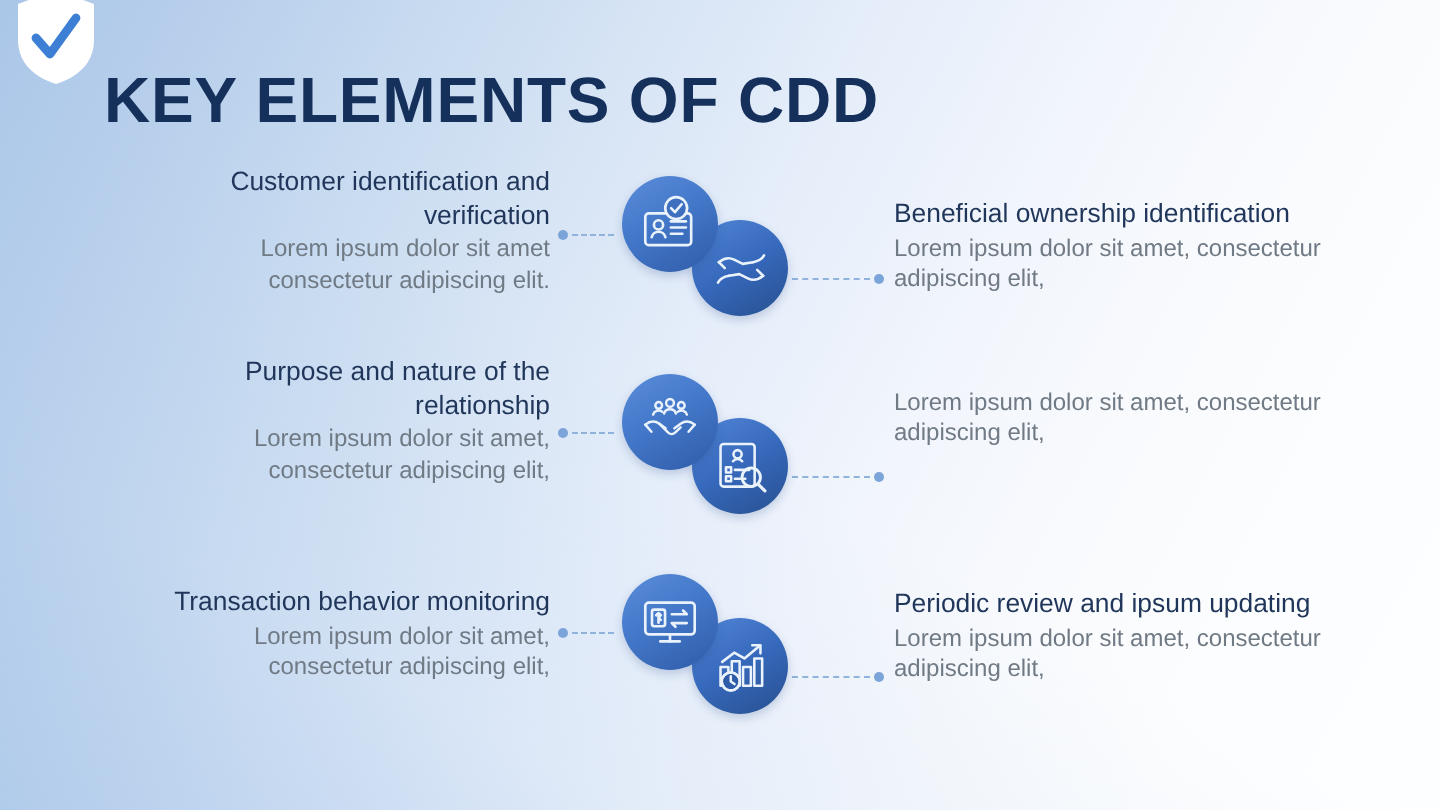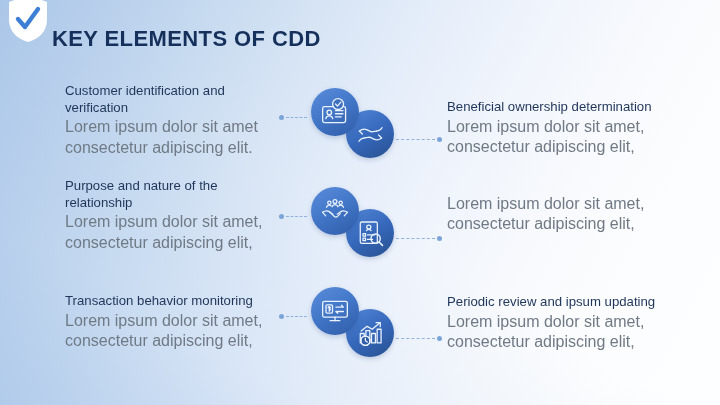--- a/index.html
+++ b/index.html
@@ -55,21 +55,21 @@
     position: absolute;
     left: 6px;
     top: -6px;
     width: 44px;
     height: 50px;
   }
   .slide-title {
     position: absolute;
     left: 52px;
     top: 11px;
-    font-size: 22px;
+    font-size: 32px;
     font-weight: bold;
     letter-spacing: 0.4px;
     color: #16305c;
     white-space: nowrap;
   }
 
   
   .row {
     position: absolute;
     left: 0;
@@ -80,36 +80,37 @@
   .row-1 { top: 78px; }
   .row-2 { top: 176px; }
   .row-3 { top: 276px; }
 
   
   .text-block { position: absolute; }
 
   .text-left {
     right: 445px;       
     width: 210px;
+    text-align: right;
   }
   .text-right {
     left: 447px;
     width: 215px;
     text-align: left;
   }
 
   .tb-title {
     font-size: 13.2px;
     font-weight: normal;
     color: #1f3559;
     line-height: 1.26;
     margin: 0 0 1px 0;
   }
   .tb-desc {
-    font-size: 16px;
+    font-size: 12px;
     color: #707a85;
     line-height: 1.28;
     margin: 0;
   }
 
   .text-left.t1  { top: 5px; }
   .text-right.t1 { top: 21px; }
   .text-left.t2  { top: 2px; }
   .text-right.t2 { top: 18px; }
   .text-left.t3  { top: 17px; }
@@ -232,21 +233,21 @@
         </svg>
       </span>
     </div>
 
     <div class="conn conn-right c1">
       <span class="dash"></span>
       <span class="dot"></span>
     </div>
 
     <div class="text-block text-right t1">
-      <p class="tb-title">Beneficial ownership determination</p>
+      <p class="tb-title">Beneficial ownership identification</p>
       <p class="tb-desc">Lorem ipsum dolor sit amet, consectetur adipiscing elit,</p>
     </div>
   </div>
 
   <div class="row row-2">
 
     <div class="text-block text-left t2">
       <p class="tb-title">Purpose and nature of the relationship</p>
       <p class="tb-desc">Lorem ipsum dolor sit amet, consectetur adipiscing elit,</p>
     </div>

